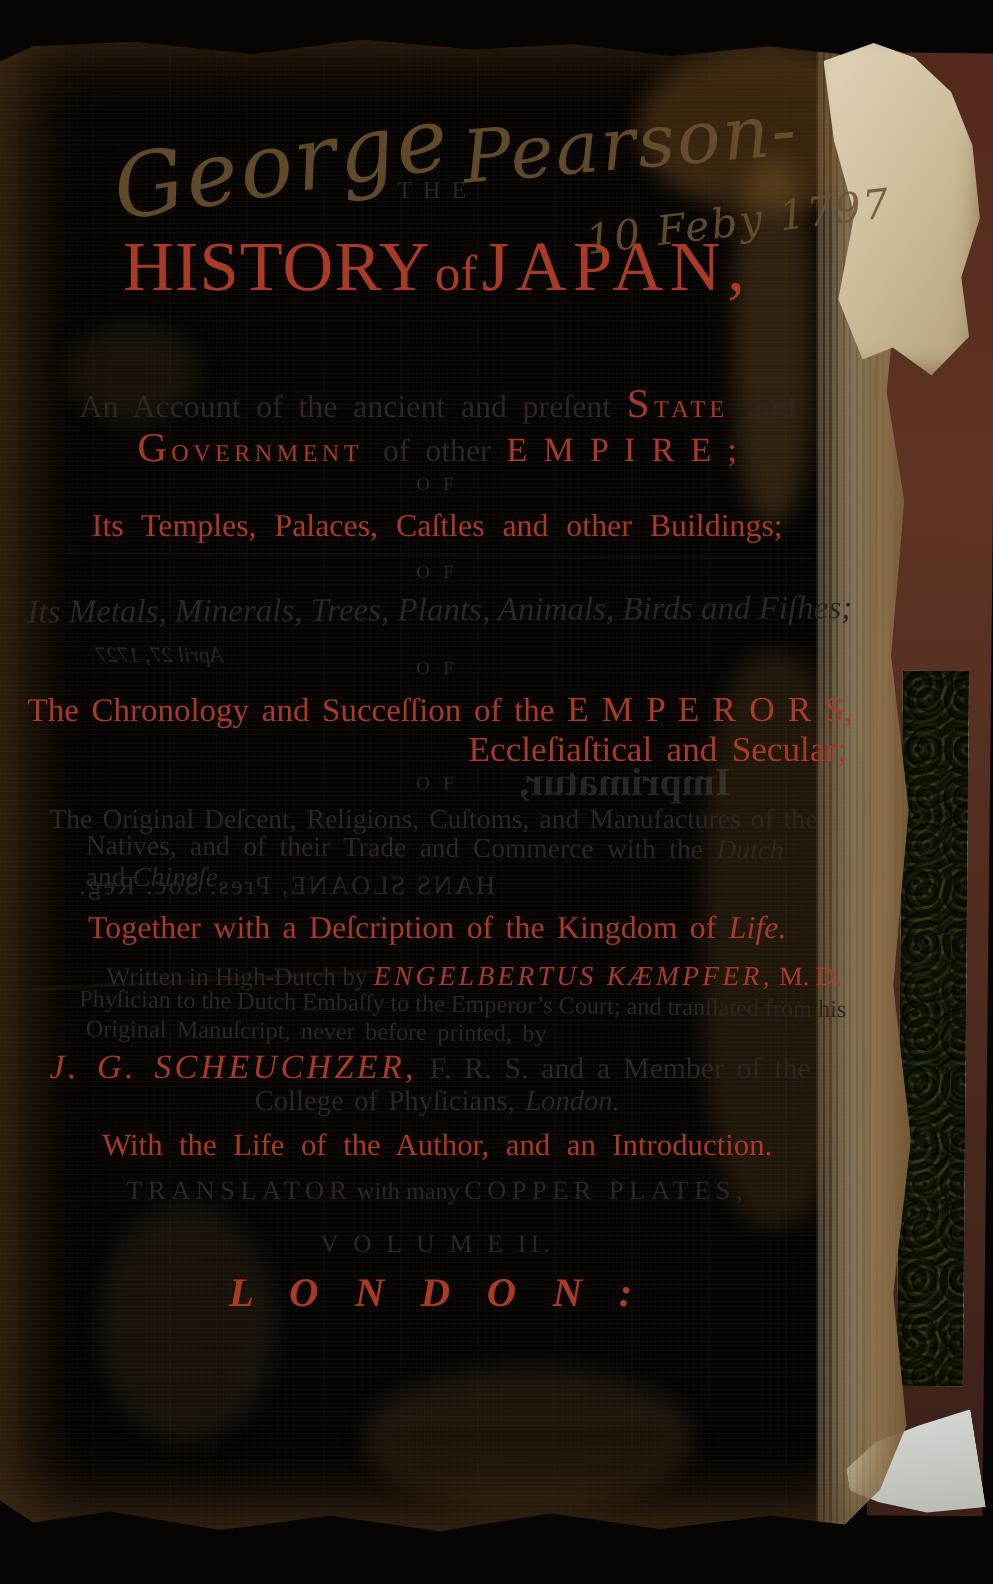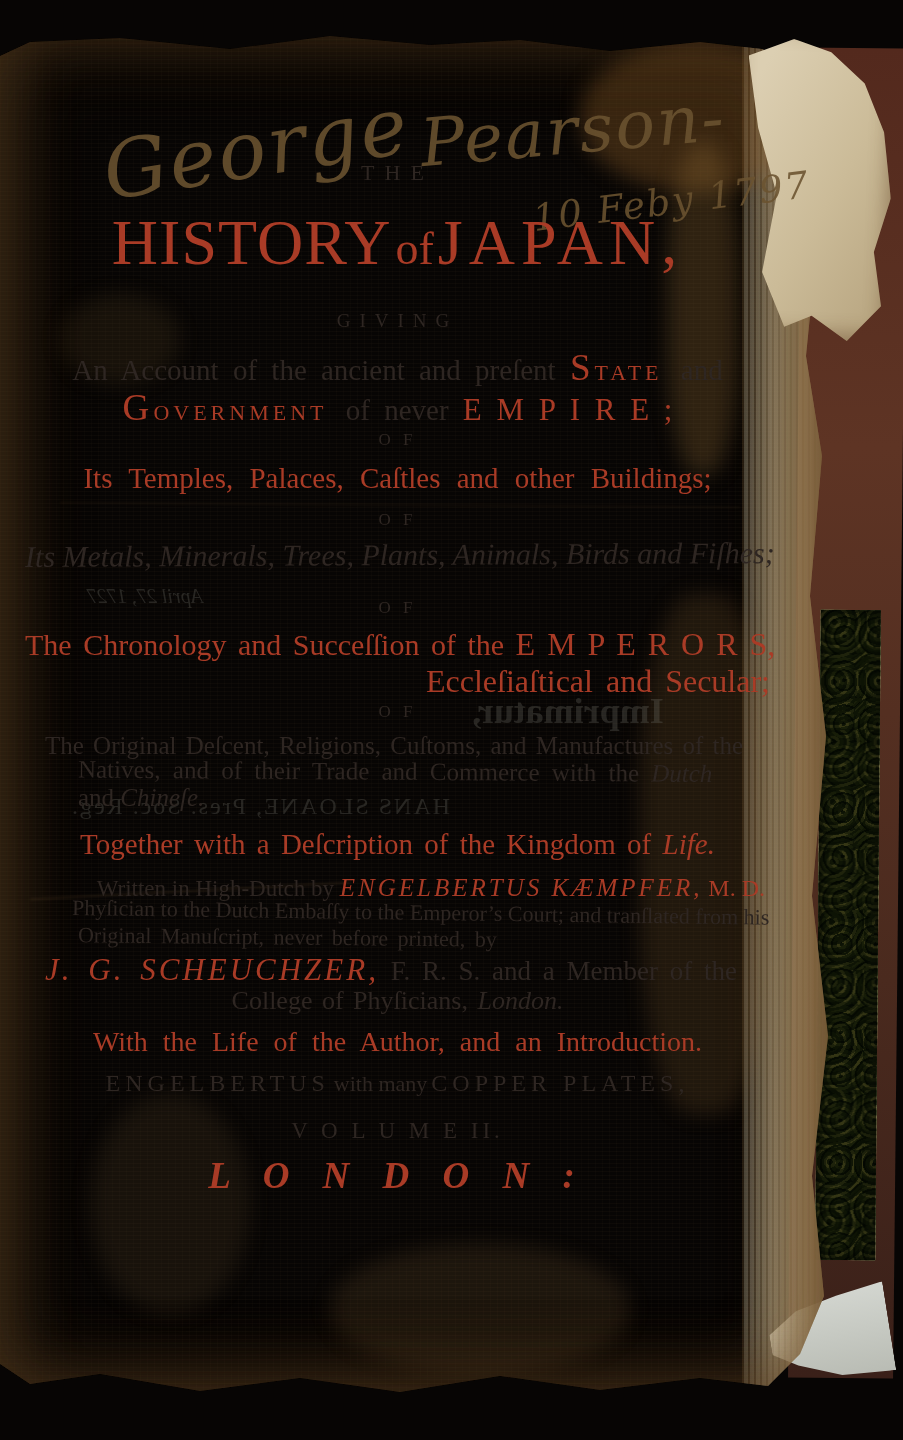--- a/index.html
+++ b/index.html
@@ -122,34 +122,33 @@
   <div class="mirror" style="left:60px;top:793px;width:400px;font-size:24px;letter-spacing:2px;">HANS SLOANE, Pres. Soc. Reg.</div>
 
   <div class="line" style="top:160px;font-size:22px;letter-spacing:10px;">THE</div>
 
   <div class="line" style="top:206px;">
     <span class="red" style="font-size:64px;letter-spacing:1px;">HISTORY</span>
     <span class="red" style="font-size:46px;">of</span>
     <span class="red" style="font-size:64px;letter-spacing:6px;">JAPAN,</span>
   </div>
 
-  <div class="line" style="top:310px;font-size:19px;letter-spacing:9px;">GIVING</div>
 
   <div class="line" style="top:346px;font-size:29px;word-spacing:7px;">
     <span>An Account of the ancient and preſent</span>
     <span class="red" style="letter-spacing:4px;margin-top:24px;">
       <span class="caps-lead">S</span><span style="font-size:22px;">TATE</span>
     </span>
     <span>and</span>
   </div>
   <div class="line" style="top:386px;font-size:29px;word-spacing:7px;">
     <span class="red" style="letter-spacing:4px;">
       <span class="caps-lead">G</span><span style="font-size:22px;">OVERNMENT</span>
     </span>
-    <span>of never</span>
+    <span>of other</span>
     <span class="red" style="font-size:31px;">E M P I R E ;</span>
   </div>
 
   <div class="line" style="top:430px;font-size:17px;letter-spacing:4px;">O F</div>
 
   <div class="line red" style="top:462px;font-size:29px;word-spacing:9px;">Its Temples, Palaces, Caſtles and other Buildings;</div>
 
   <div class="line" style="top:510px;font-size:17px;letter-spacing:4px;">O F</div>
 
   <div class="line it" style="top:538px;font-size:30px;transform:rotate(-.3deg);">Its Metals, Minerals, Trees, Plants, Animals, Birds and Fiſhes;</div>
@@ -192,21 +191,21 @@
     <span>F. R. S. and a Member of the</span>
   </div>
   <div class="line" style="top:986px;font-size:26px;word-spacing:3px;">
     <span>College of Phyſicians,</span>
     <span class="it">London.</span>
   </div>
 
   <div class="line red" style="top:1026px;font-size:28px;word-spacing:8px;">With the Life of the Author, and an Introduction.</div>
 
   <div class="line" style="top:1070px;">
-    <span class="spaced" style="font-size:24px;">ENGELBERTUS</span>
+    <span class="spaced" style="font-size:24px;">TRANSLATOR</span>
     <span style="font-size:22px;">with many</span>
     <span class="spaced" style="font-size:24px;">COPPER PLATES,</span>
   </div>
 
   <div class="line" style="top:1118px;font-size:23px;letter-spacing:4px;text-align:center;">V O L U M E  II.</div>
 
   <div class="line red it" style="top:1154px;font-size:37px;letter-spacing:12px;font-weight:bold;">L O N D O N :</div>
 
 
 </div>

